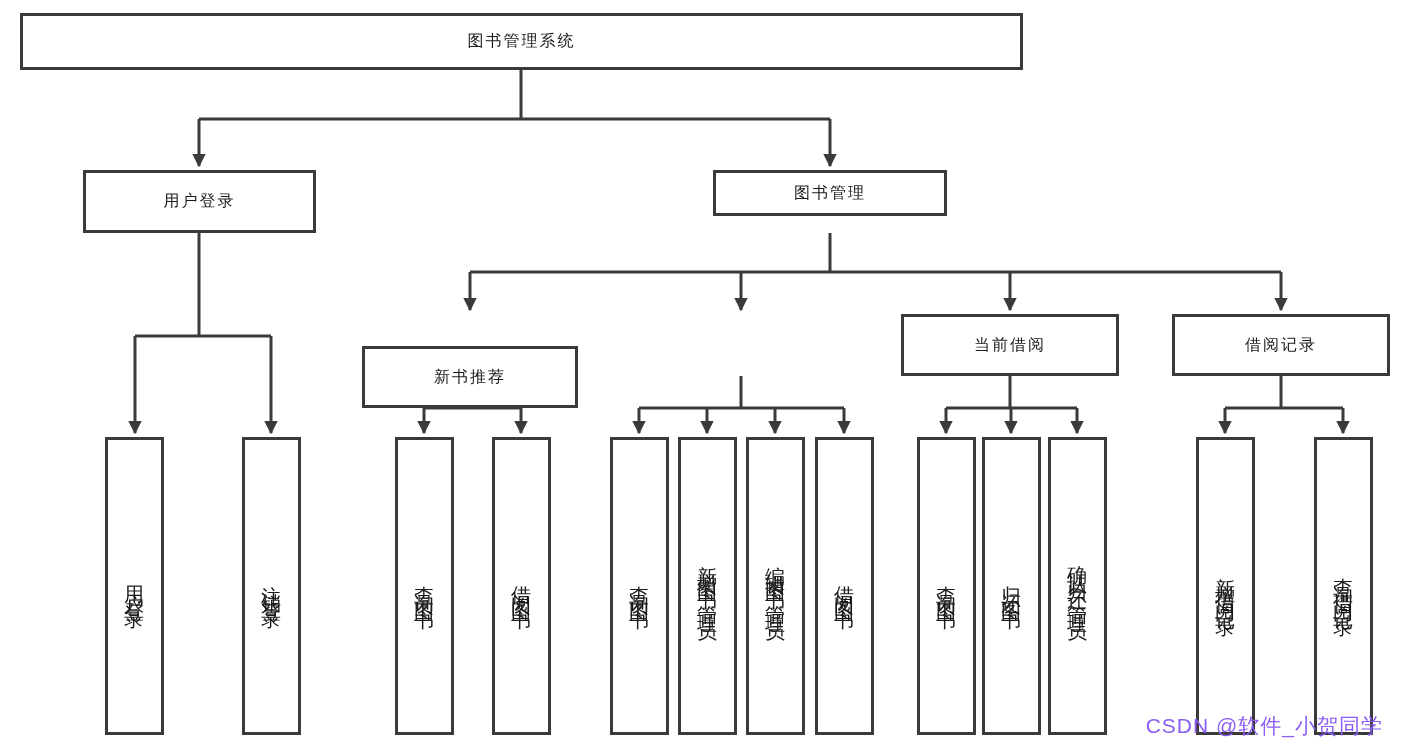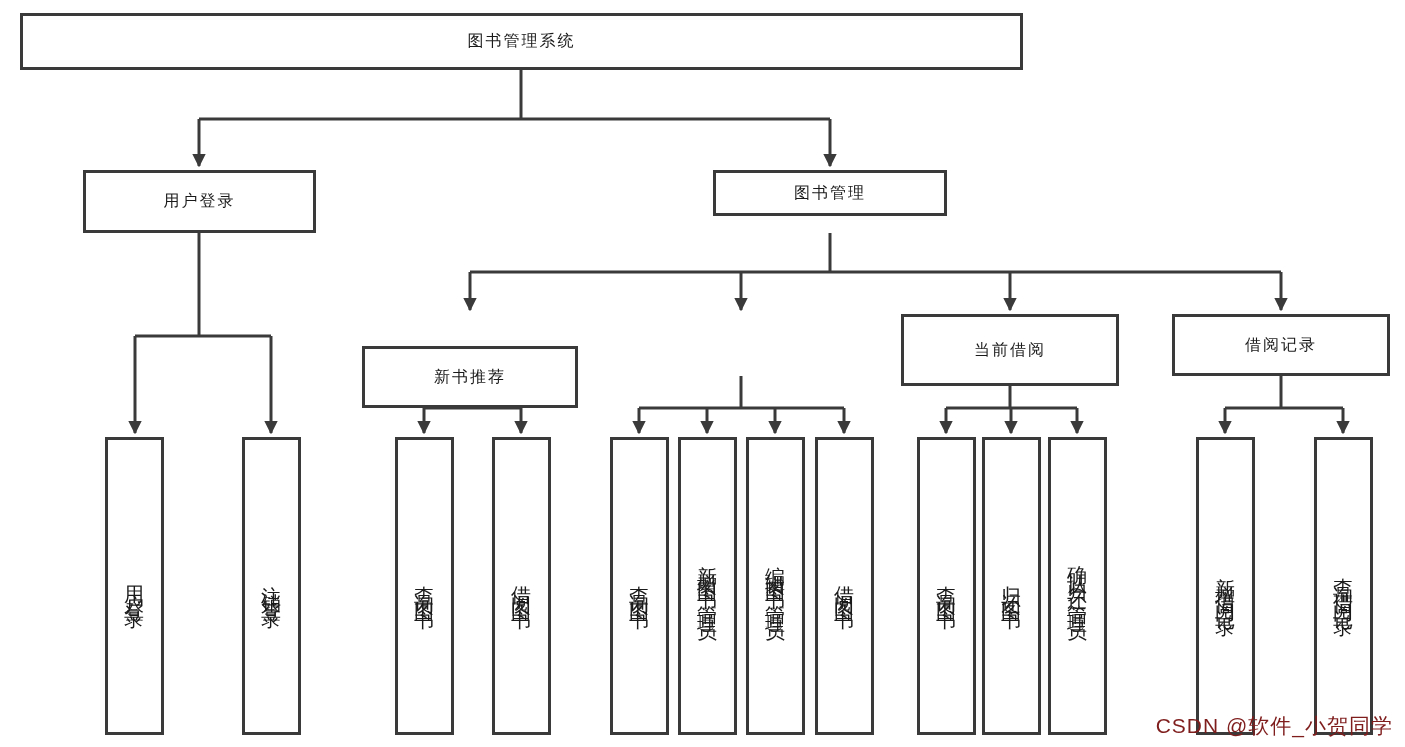--- a/index.html
+++ b/index.html
@@ -49,24 +49,24 @@
     justify-content: center;
   }
   .vtext {
     writing-mode: vertical-lr;
     font-size: 20px;
     line-height: 1;
     letter-spacing: 8px;
   }
   .watermark {
     position: absolute;
-    right: 12px;
+    right: 22px;
     top: 712px;
     font-size: 21px;
-    color: #7f1d1d;
+    color: #8b5cf6;
     letter-spacing: 1px;
     white-space: nowrap;
   }
 </style>
 </head>
 <body>
 
 <div class="canvas">
 
   <svg class="connectors" viewBox="0 0 1405 747" xmlns="http://www.w3.org/2000/svg">
@@ -118,21 +118,21 @@
       <path d="M1343,408 V433" marker-end="url(#arrow)"></path>
     </g>
   </svg>
 
   <div class="node" style="left:20px; top:13px; width:1003px; height:57px;">图书管理系统</div>
 
   <div class="node" style="left:83px; top:170px; width:233px; height:63px;">用户登录</div>
   <div class="node" style="left:713px; top:170px; width:234px; height:46px;">图书管理</div>
 
   <div class="node" style="left:362px; top:314px; width:216px; height:62px;margin-top:32px;">新书推荐</div>
-  <div class="node" style="left:901px; top:314px; width:218px; height:72px;">当前借阅</div>
+  <div class="node" style="left:901px; top:314px; width:218px; height:62px;">当前借阅</div>
   <div class="node" style="left:1172px; top:314px; width:218px; height:62px;">借阅记录</div>
 
   <div class="leaf" style="left:105px;">
     <span class="vtext">用户登录</span>
   </div>
   <div class="leaf" style="left:242px;">
     <span class="vtext">注销登录</span>
   </div>
 
   <div class="leaf" style="left:395px;">

